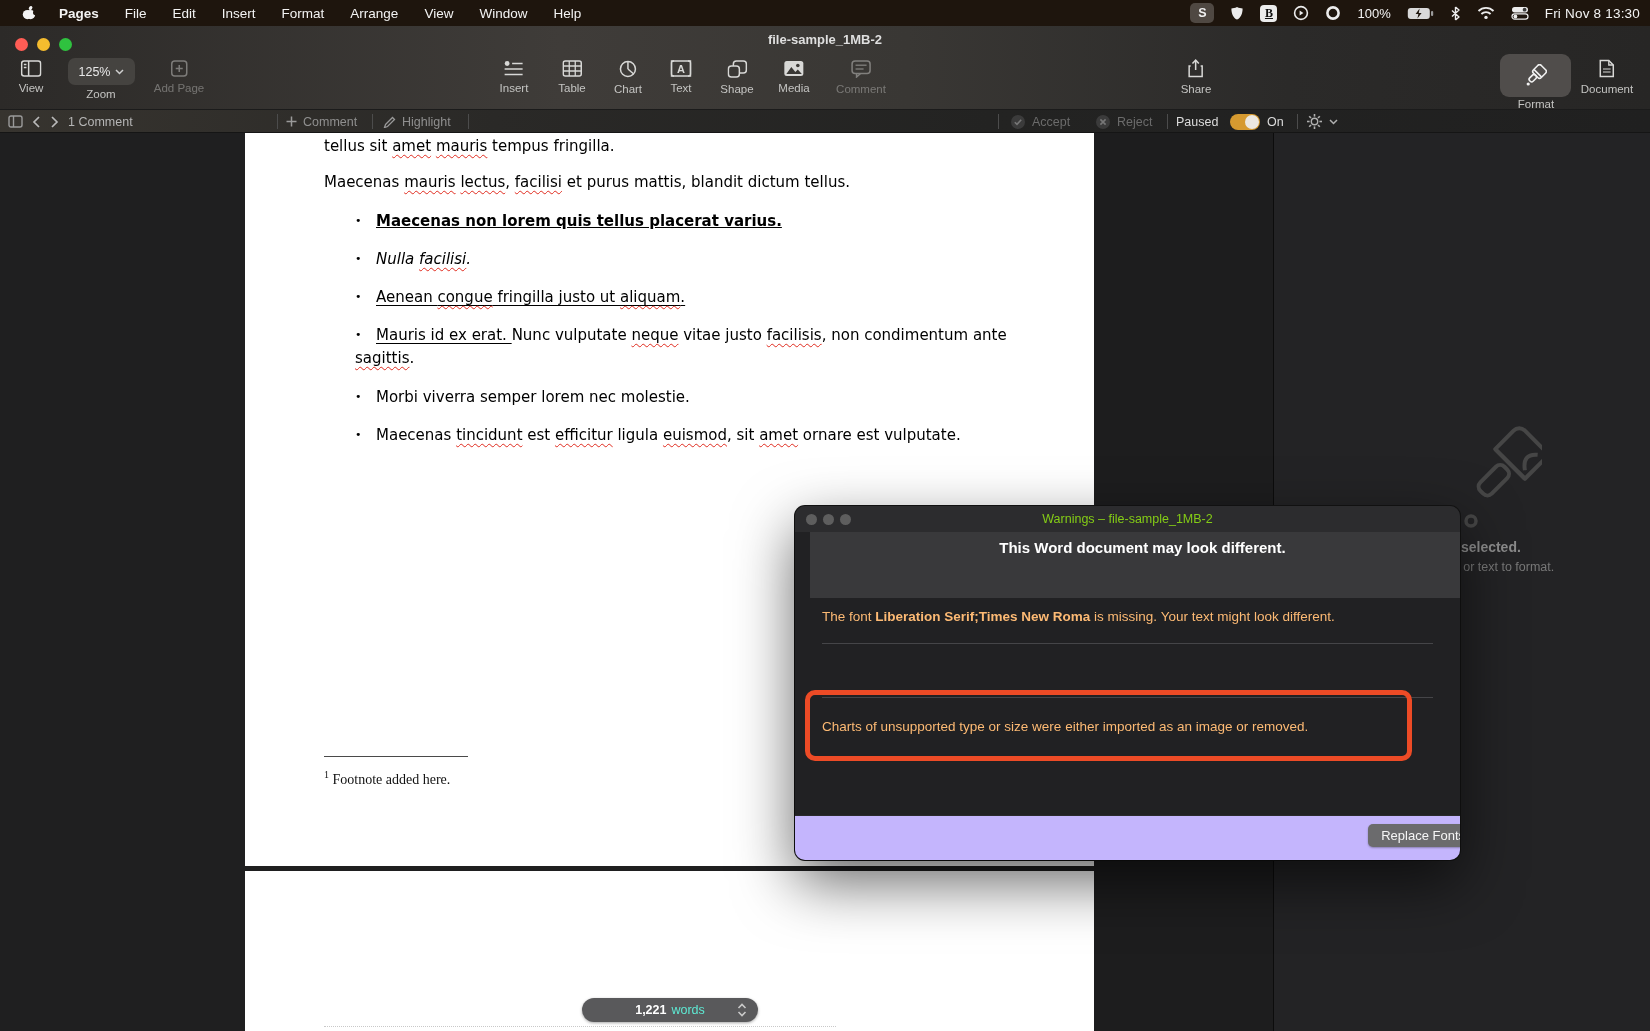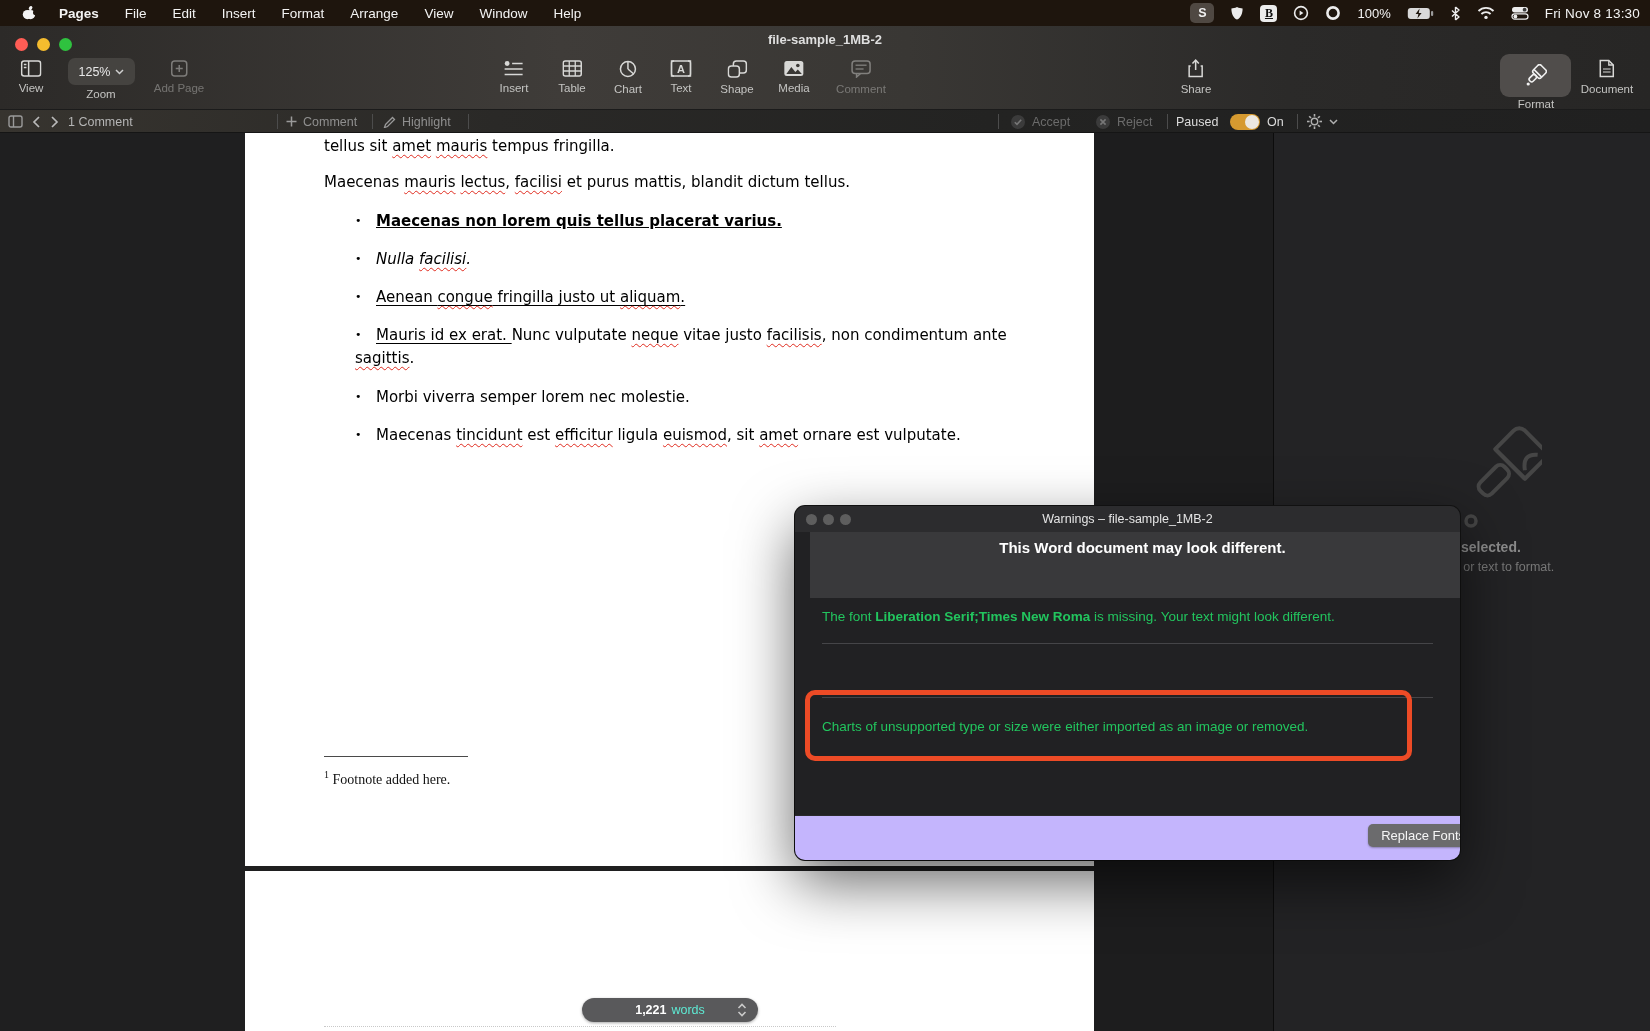--- a/index.html
+++ b/index.html
@@ -80,27 +80,27 @@
 
   
   #brush{position:absolute;left:190px;top:288px}
   #nosel{position:absolute;left:0;width:377px;top:406px;text-align:center;font-size:14px;font-weight:700;color:#8b8b8b}
   #selhint{position:absolute;left:0;width:377px;top:427px;text-align:center;font-size:12.5px;color:#787878}
 
   
   #dialog{position:absolute;left:795px;top:373px;width:665px;height:354px;border-radius:10px;overflow:hidden;
           background:#212123;box-shadow:0 22px 60px rgba(0,0,0,.6),0 0 0 1px #141414;z-index:50;font-size:13.5px}
   #dlg-titlebar{position:absolute;left:0;top:0;width:665px;height:26px;background:#2c2c2e;
-                display:flex;align-items:center;justify-content:center;color:#e5e5e5;font-size:12.5px}
+                display:flex;align-items:center;justify-content:center;color:#84cc16;font-size:12.5px}
   .dot{position:absolute;top:8px;width:11px;height:11px;border-radius:50%;background:#5e5e5e}
   #dlg-header{position:absolute;left:15px;top:26px;width:665px;height:66px;background:#39393b;text-align:center}
   #dlg-heading{position:absolute;left:0;width:665px;top:7px;font-size:15px;font-weight:700;color:#fff}
   #dlg-sub{position:absolute;left:0;width:665px;top:31px;font-size:13px;color:#b4b4b4}
   #dlg-list{position:absolute;left:0;top:92px;width:665px;height:217px;background:#212123}
-  .witem{position:absolute;left:27px;width:611px;color:#22c55e;line-height:21px}
+  .witem{position:absolute;left:27px;width:611px;color:#fdba74;line-height:21px}
   .wdiv{position:absolute;left:27px;width:611px;border-top:1px solid #454548}
   #annot{position:absolute;left:10px;top:184px;width:607px;height:71px;border:5px solid #ed4b26;
          border-radius:10px;z-index:5;pointer-events:none}
   #dlg-footer{position:absolute;left:0;top:309px;width:710px;height:45px;background:#c4b5fd;border-top:1px solid #2a2a2c}
   #replacebtn{position:absolute;right:14px;top:8px;height:23px;padding:0 13px;border-radius:5px;background:#6b6b6d;
               color:#f5f5f5;font-size:13px;display:flex;align-items:center;box-shadow:0 1px 2px rgba(0,0,0,.3)}
 
   
   #toggle{width:30px;height:16px;border-radius:8px;position:relative}
   #knob{position:absolute;right:1px;top:1px;width:14px;height:14px;border-radius:50%;background:#ece8e1}

